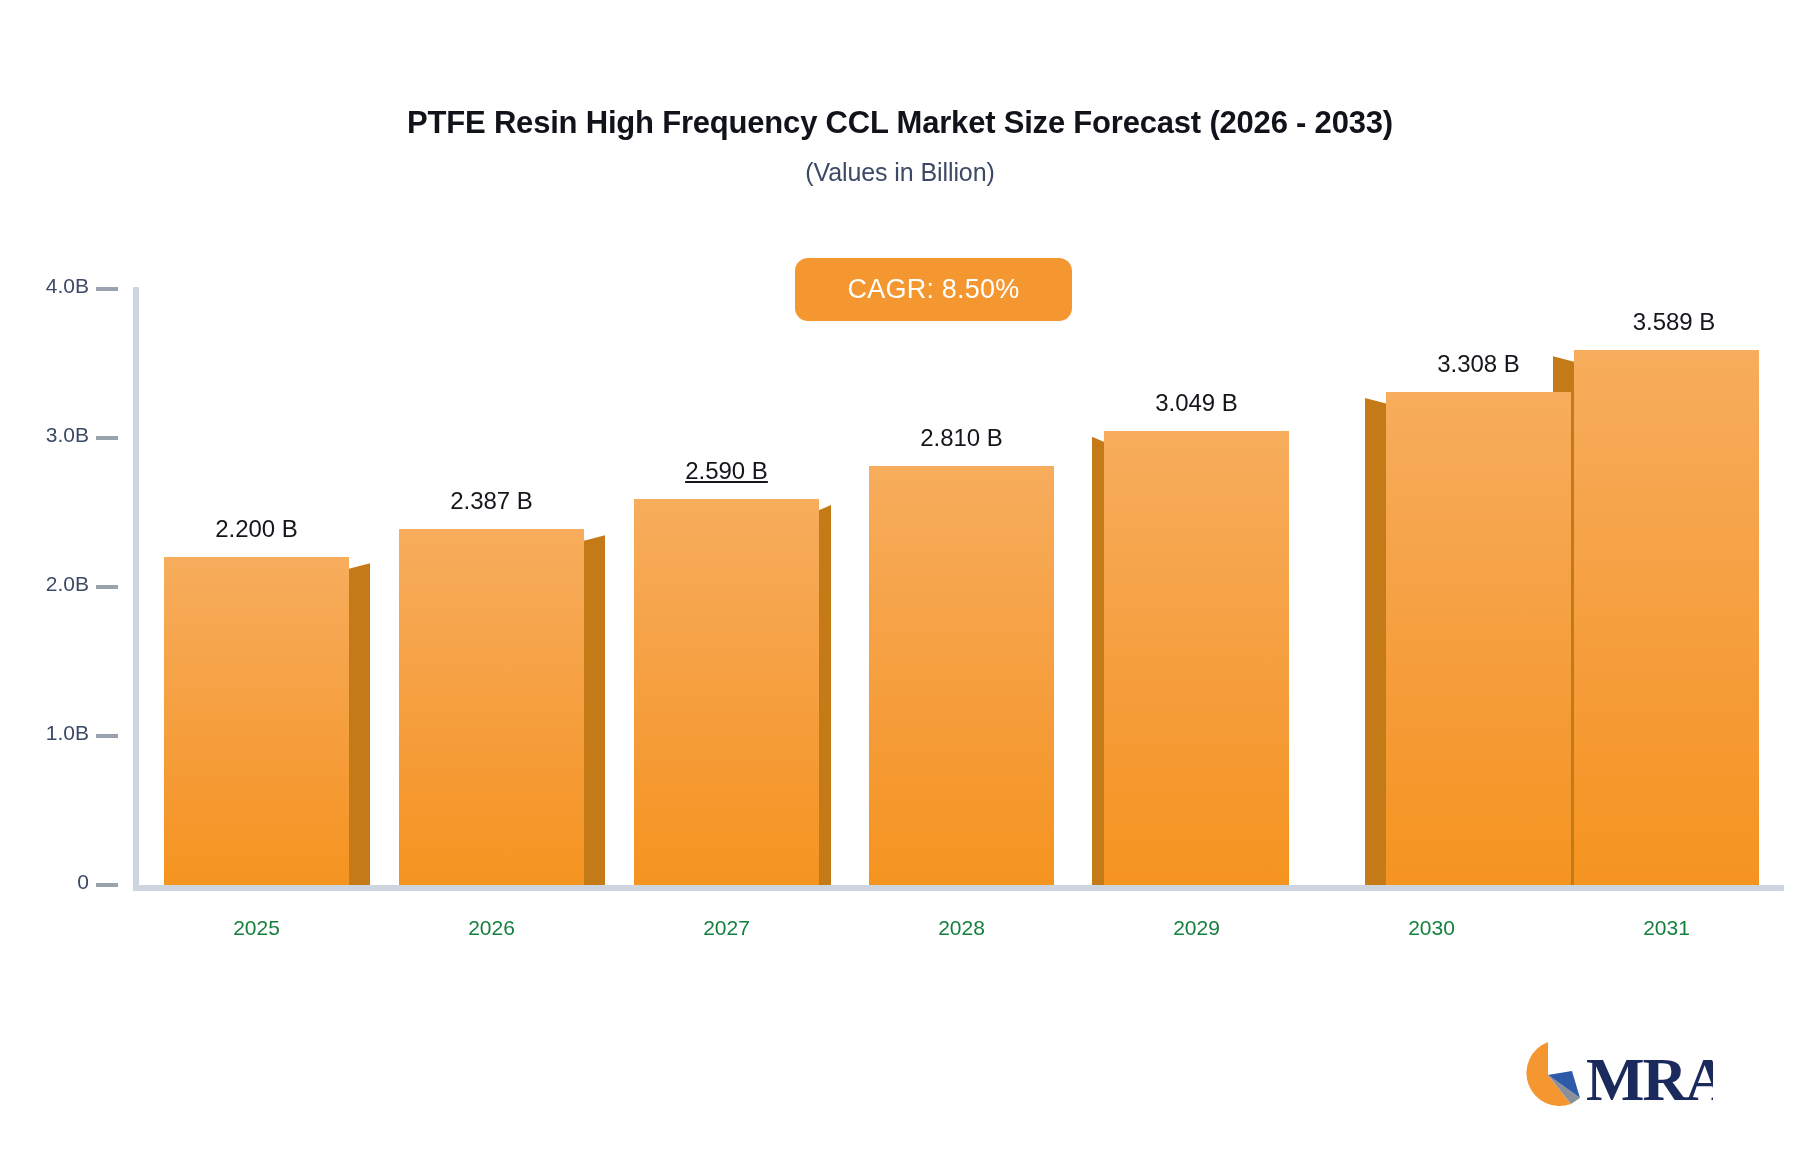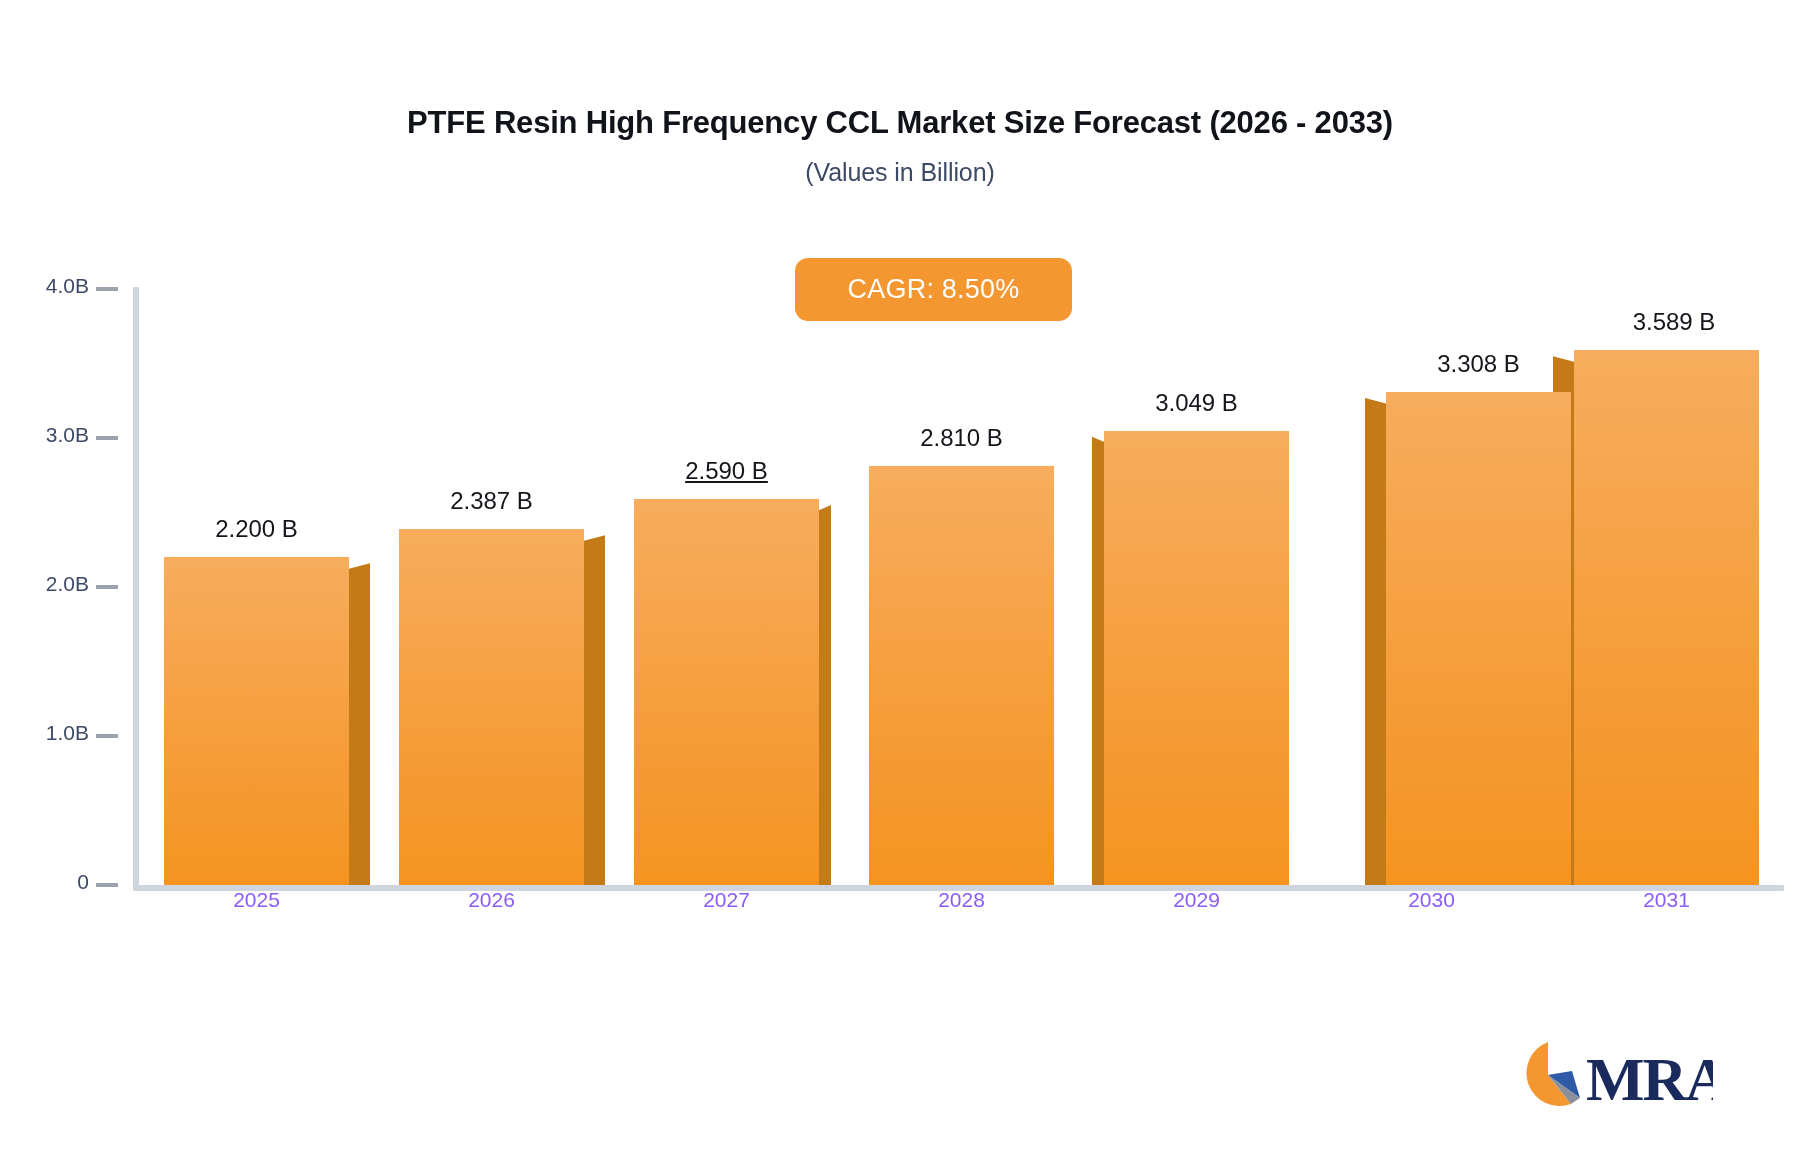--- a/index.html
+++ b/index.html
@@ -148,24 +148,24 @@
     width: 100%;
     text-align: center;
     font-size: 24px;
     color: #14161c;
     white-space: nowrap;
     z-index: 3;
   }
 
   .x-label {
     position: absolute;
-    top: 888px;
+    top: 916px;
     text-align: center;
     font-size: 21px;
-    color: #8b5cf6;
+    color: #15803d;
   }
 
   
   .logo {
     position: absolute;
     left: 1508px;
     top: 1034px;
     width: 205px;
     height: 82px;
   }

